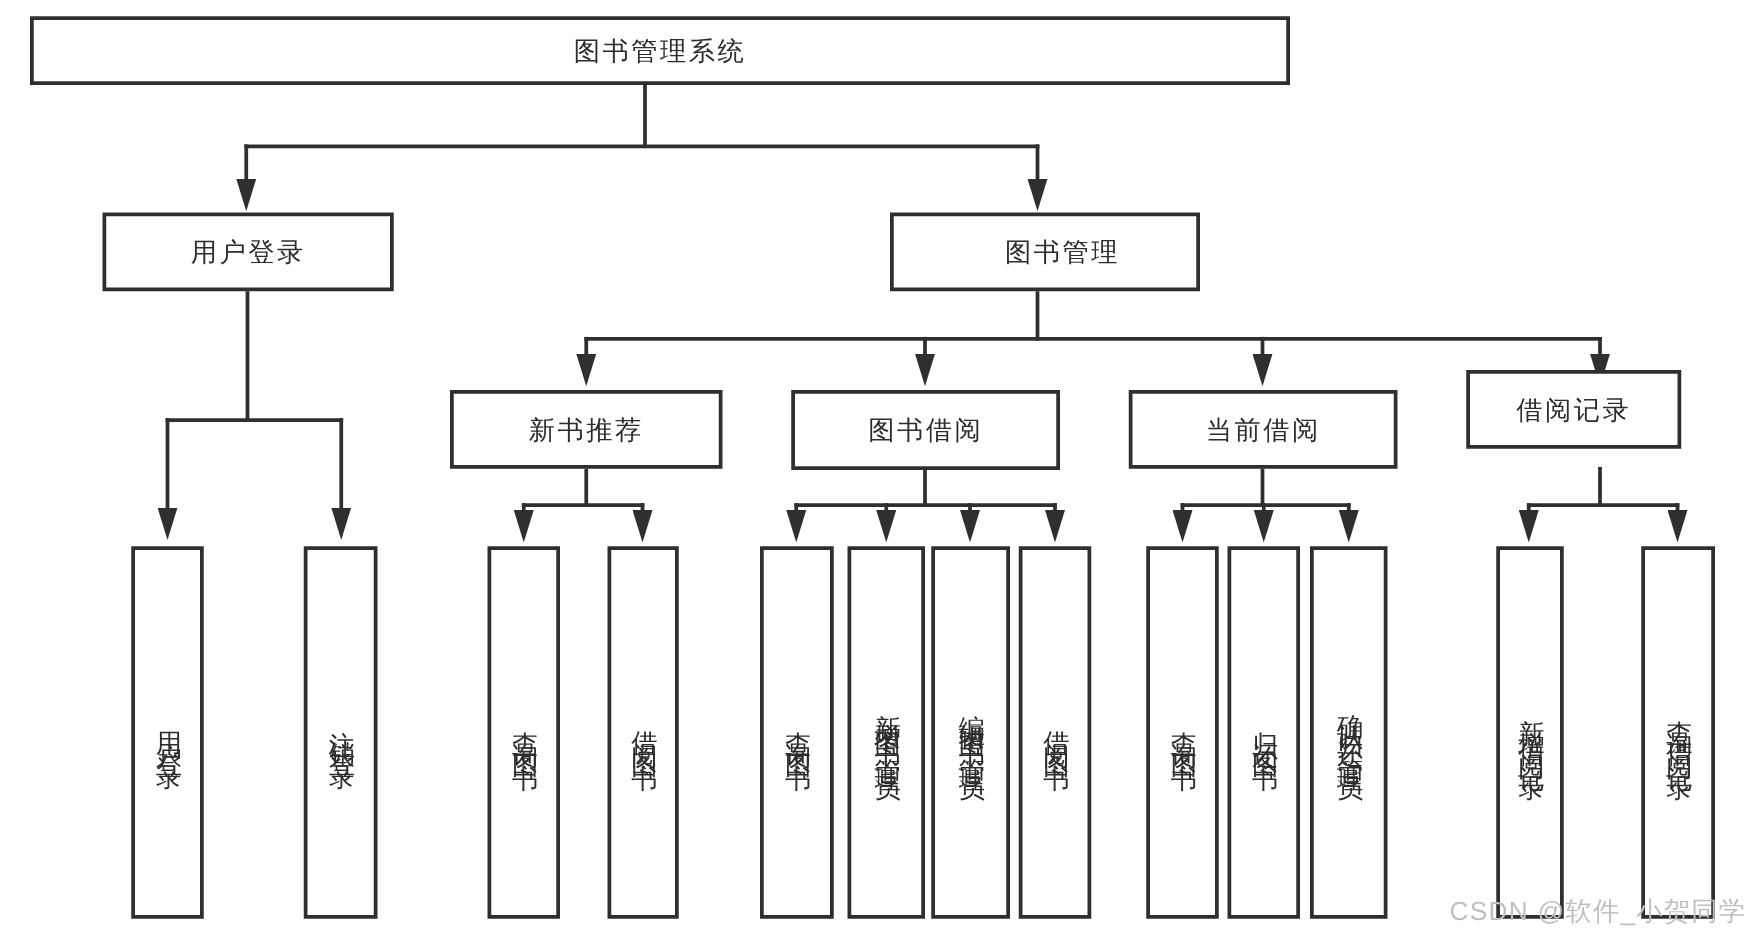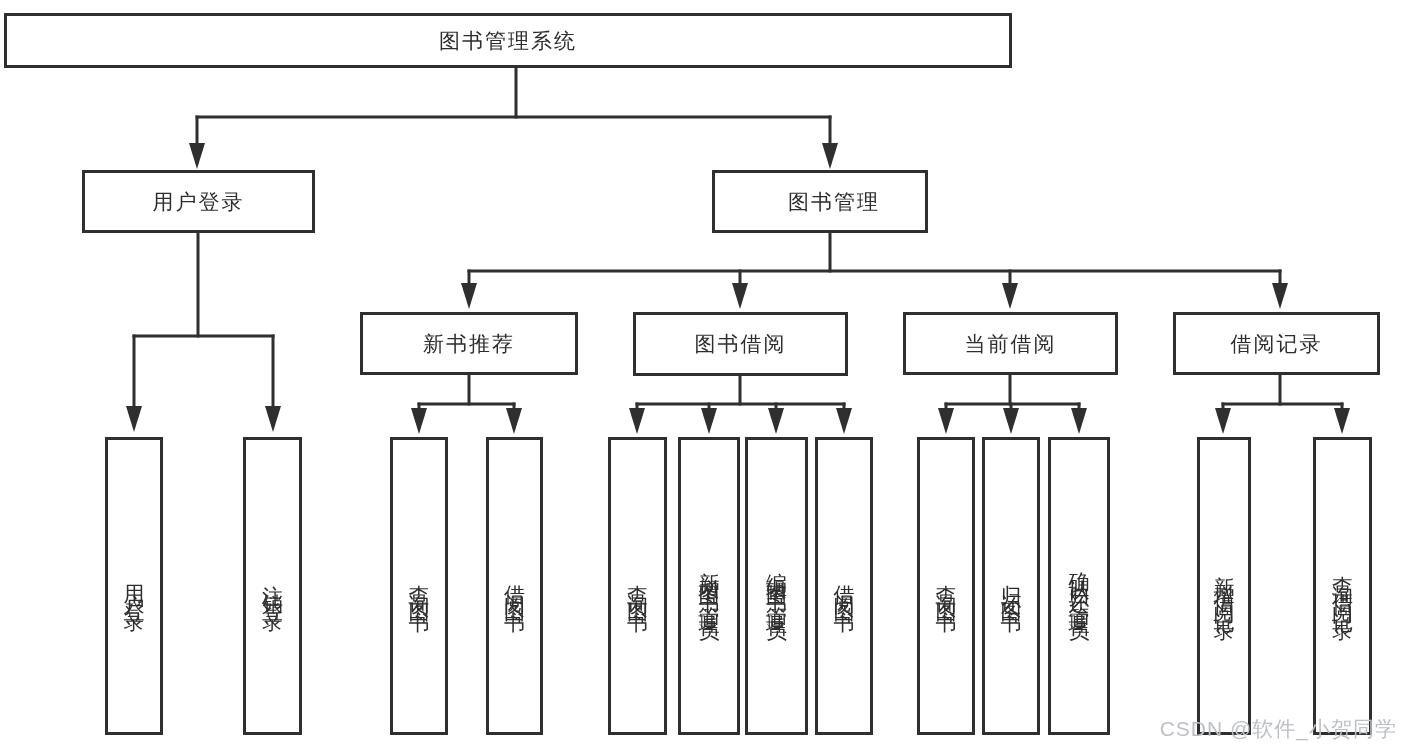--- a/index.html
+++ b/index.html
@@ -98,29 +98,29 @@
       <line x1="1011" y1="404" x2="1011" y2="409" marker-end="url(#arrow)"></line>
       <line x1="1079" y1="404" x2="1079" y2="409" marker-end="url(#arrow)"></line>
 
       <line x1="1280" y1="375" x2="1280" y2="404"></line>
       <line x1="1223" y1="404" x2="1342" y2="404"></line>
       <line x1="1223" y1="404" x2="1223" y2="409" marker-end="url(#arrow)"></line>
       <line x1="1342" y1="404" x2="1342" y2="409" marker-end="url(#arrow)"></line>
     </g>
   </svg>
 
-  <div class="box" style="left:4px; top:13px; width:1008px; height:55px;">图书管理系统</div>
+  <div class="box" style="left:24px; top:13px; width:1008px; height:55px;">图书管理系统</div>
 
   <div class="box" style="left:82px; top:170px; width:233px; height:63px;">用户登录</div>
-  <div class="box" style="left:712px; top:170px; width:216px; height:63px;padding-left:28px;">图书管理</div>
+  <div class="box" style="left:712px; top:170px; width:248px; height:63px;padding-left:28px;">图书管理</div>
 
   <div class="box" style="left:360px; top:312px; width:218px; height:63px;">新书推荐</div>
   <div class="box" style="left:633px; top:312px; width:215px; height:64px;">图书借阅</div>
   <div class="box" style="left:903px; top:312px; width:215px; height:63px;font-family:Liberation Serif, serif;">当前借阅</div>
-  <div class="box" style="left:1173px; top:312px; width:207px; height:63px;">借阅记录</div>
+  <div class="box" style="left:1173px; top:296px; width:172px; height:63px;">借阅记录</div>
 
   <div class="box vbox" style="left:105px; top:437px; width:58px; height:298px;">用户登录</div>
   <div class="box vbox" style="left:243px; top:437px; width:59px; height:298px;">注销登录</div>
 
   <div class="box vbox" style="left:390px; top:437px; width:58px; height:298px;">查询图书</div>
   <div class="box vbox" style="left:486px; top:437px; width:57px; height:298px;">借阅图书</div>
 
   <div class="box vbox" style="left:608px; top:437px; width:59px; height:298px;">查询图书</div>
   <div class="box vbox" style="left:678px; top:437px; width:62px; height:298px; letter-spacing:7px;">新增图书（管理员）</div>
   <div class="box vbox" style="left:745px; top:437px; width:63px; height:298px; letter-spacing:7px;">编辑图书（管理员）</div>

